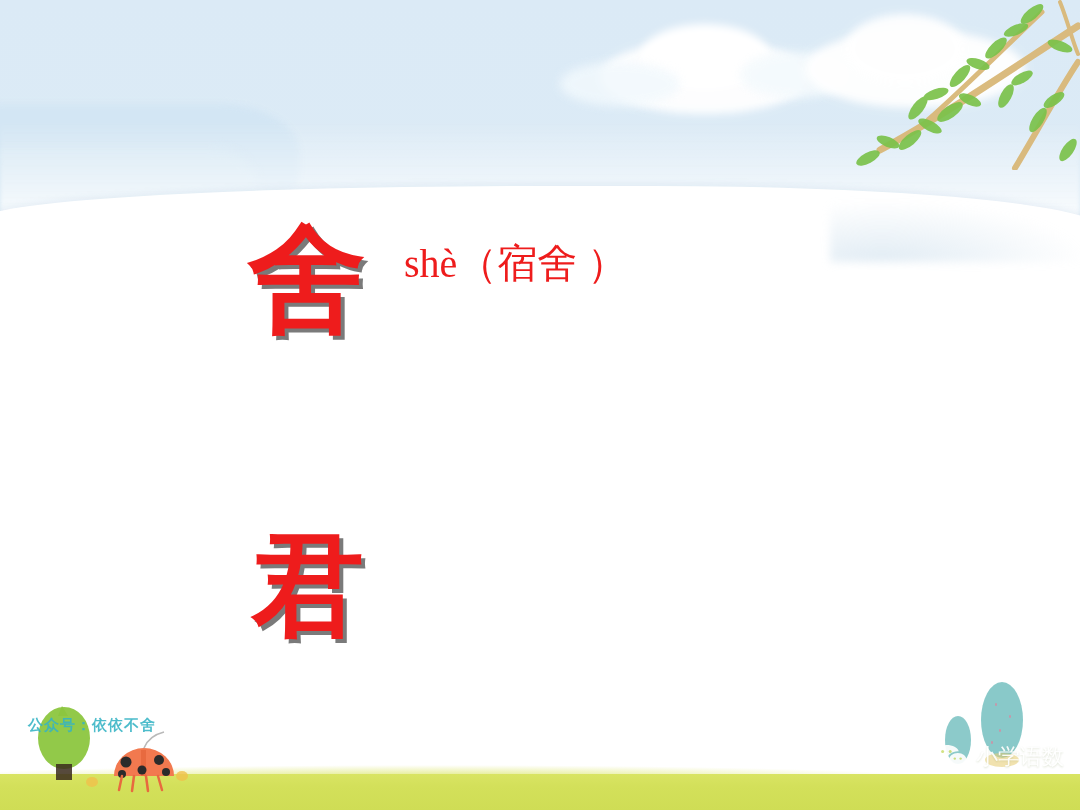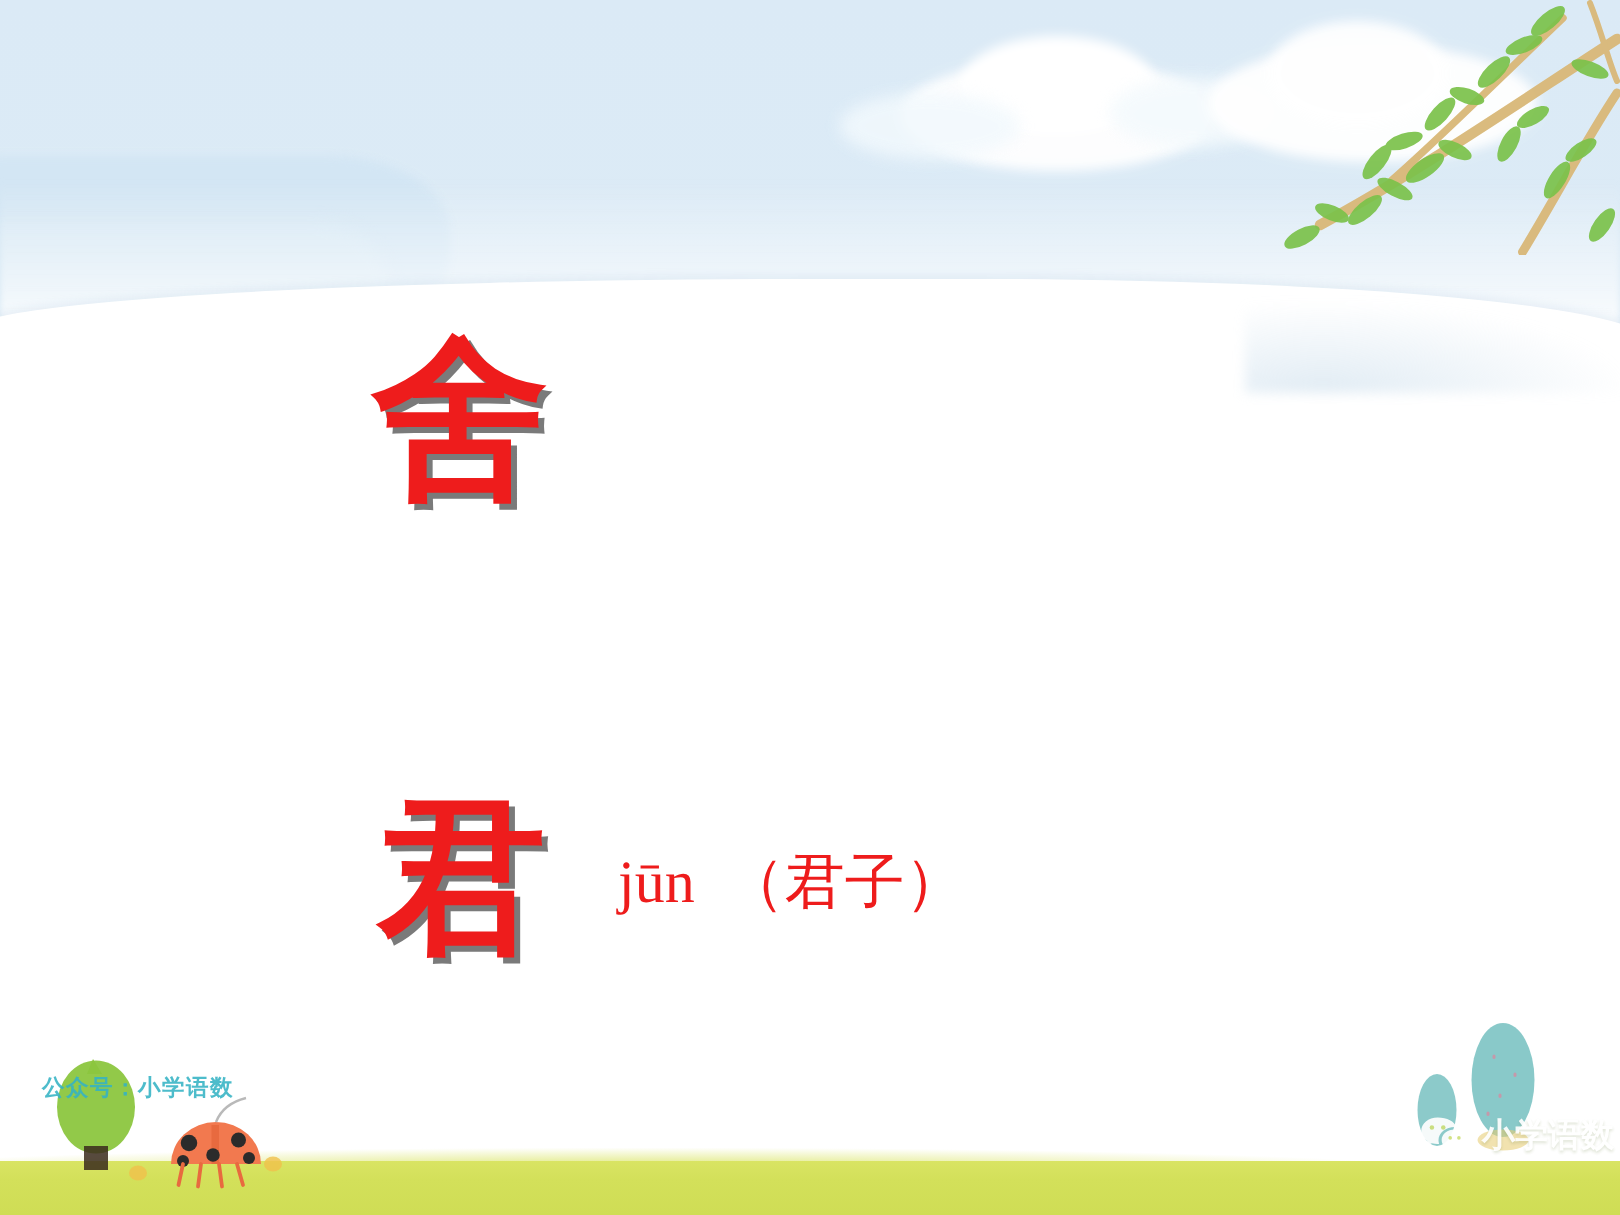--- a/index.html
+++ b/index.html
@@ -113,25 +113,25 @@
   .br-deco { position:absolute; right:20px; bottom:28px; width:130px; height:100px; }
 
   .wm-left {
     position:absolute; left:28px; top:716px;
     font-size: 15px; font-weight:700; letter-spacing:1px;
     color:#35b3c4; opacity:.88;
     font-family:"Liberation Sans", sans-serif;
     white-space:nowrap;
   }
   .wm-right {
-    position:absolute; right:4px; top:742px;
+    position:absolute; right:16px; top:742px;
     display:flex; align-items:center; gap:8px;
     color:#ffffff; opacity:.92;
     font-family:"Liberation Sans", sans-serif;
-    font-size:22px; font-weight:700;
+    font-size:22px; font-weight:400;
     text-shadow: 0 1px 2px rgba(120,140,80,.25);
   }
 
   
   .row { position:absolute; display:flex; align-items:flex-start; }
   #row-she { left:248px; top:222px; }
   #row-jun { left:252px; top:530px; }
 
   .big-char {
     font-size: 118px;
@@ -248,40 +248,38 @@
       <g stroke="#d88aa0" stroke-width="2" stroke-linecap="round" opacity="0.75">
         <line x1="66" y1="22" x2="66" y2="23"></line>
         <line x1="80" y1="34" x2="80" y2="35"></line>
         <line x1="70" y1="48" x2="70" y2="49"></line>
         <line x1="62" y1="60" x2="62" y2="61"></line>
       </g>
       <ellipse cx="72" cy="78" rx="17" ry="7" fill="#e8cf7a" opacity="0.6"></ellipse>
     </svg>
   </div>
 
-  <div class="wm-left">公众号：小学语数</div>
+  <div class="wm-left">公众号：依依不舍</div>
 
   <div class="wm-right">
     <svg width="34" height="28" viewBox="0 0 34 28">
       <path d="M12.5,2 C6.2,2 1.5,6.1 1.5,10.9 C1.5,13.6 3.1,16 5.6,17.6 L4.4,21.2 L8.5,19.1 C9.8,19.4 11.1,19.6 12.5,19.6 C12.8,19.6 13.1,19.6 13.4,19.5 C13.1,18.7 13,17.9 13,17.1 C13,12.2 17.9,8.3 23.9,8.3 C24.2,8.3 24.5,8.3 24.8,8.4 C23.8,4.7 18.7,2 12.5,2 Z" fill="#ffffff"></path>
       <circle cx="8.6" cy="8.6" r="1.5" fill="#cfe07a"></circle>
       <circle cx="16.2" cy="8.6" r="1.5" fill="#cfe07a"></circle>
       <path d="M32.5,17 C32.5,13.1 28.6,10 23.8,10 C19,10 15.1,13.1 15.1,17 C15.1,20.9 19,24 23.8,24 C24.9,24 25.9,23.8 26.9,23.5 L30.2,25.2 L29.3,22.3 C31.2,21 32.5,19.1 32.5,17 Z" fill="#ffffff"></path>
       <circle cx="20.8" cy="15.6" r="1.2" fill="#cfe07a"></circle>
       <circle cx="26.6" cy="15.6" r="1.2" fill="#cfe07a"></circle>
     </svg>
     <span>小学语数</span>
   </div>
 
   <div class="row" id="row-she">
     <div class="big-char">舍</div>
     <div class="lines">
+      <div class="pl">shè（宿舍 ）</div>
     </div>
   </div>
 
   <div class="row" id="row-jun">
     <div class="big-char">君</div>
-    <div class="lines">
-      <div class="pl">jūn  （君子）</div>
-    </div>
   </div>
 
 </div>
 
 </body></html>

